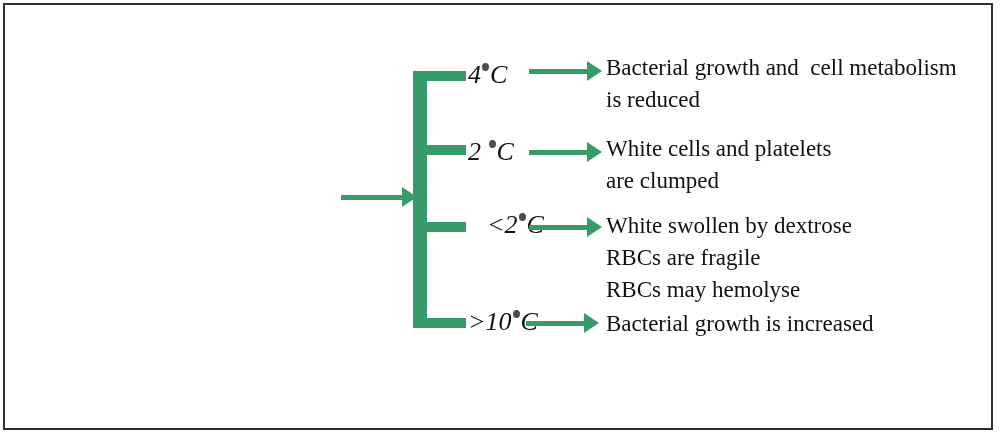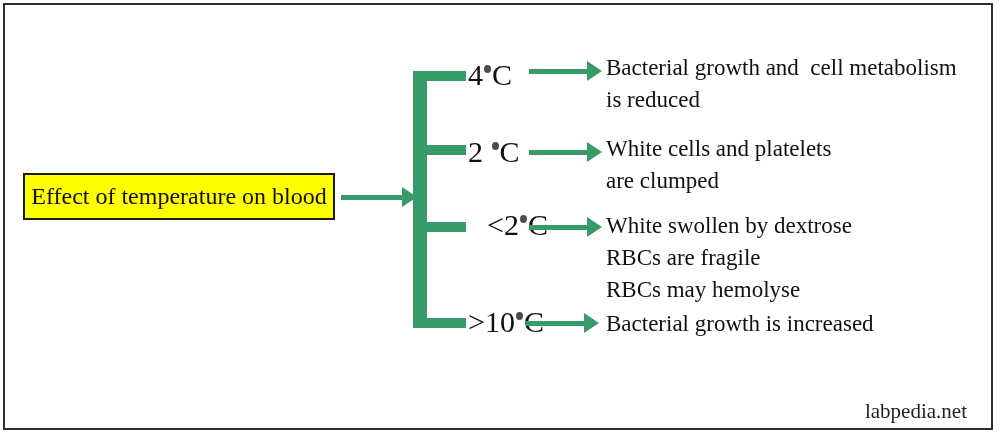--- a/index.html
+++ b/index.html
@@ -31,40 +31,37 @@
   .arrow .head  { width:0; height:0; border-top:10px solid transparent;
                   border-bottom:10px solid transparent; border-left:15px solid var(--green,#379b69); }
   .main-arrow { left:341px; top:187px; }
   .main-arrow .shaft { width:61px; }
   .row-arrow .shaft { width:58px; }
   .arrow-1 { left:529px; top:61px; }
   .arrow-2 { left:529px; top:142px; }
   .arrow-3 { left:529px; top:217px; }
   .arrow-4 { left:526px; top:313px; }
   
-  .temp-label { position:absolute; left:468px; font-size:30px; line-height:32px; white-space:pre; }
+  .temp-label { position:absolute; left:468px; font-size:26px; line-height:32px; white-space:pre;font-style:italic; }
   .temp-1 { top:59px; } .temp-2 { top:136px; } .temp-3 { top:209px;margin-left:19px; } .temp-4 { top:306px; }
   .deg-dot { display:inline-block; width:7px; height:8px; border-radius:50%;
              background:#4c4c4c; vertical-align:12px; margin:0 1px; }
   
   .desc { position:absolute; left:606px; font-size:23px; line-height:32px; }
   .desc .line { white-space:pre; }
   .desc-1 { top:52px; } .desc-2 { top:133px;font-family:Liberation Serif, serif; } .desc-3 { top:210px; } .desc-4 { top:308px; }
   
   .watermark { position:absolute; right:33px; top:399px; font-size:21px; color:#1f1f1f; }
 </style>
 </head>
 <body>
 
 <div class="canvas">
   <div class="frame"></div>
 
-  <div class="root-box">
-    <span>Effect of temperature on blood</span>
-  </div>
 
   <div class="arrow main-arrow">
     <div class="shaft"></div>
     <div class="head"></div>
   </div>
 
   <div class="vbar"></div>
   <div class="tick tick-1"></div>
   <div class="tick tick-2"></div>
   <div class="tick tick-3"></div>
@@ -102,14 +99,13 @@
   </div>
   <div class="desc desc-3">
     <div class="line">White swollen by dextrose</div>
     <div class="line">RBCs are fragile</div>
     <div class="line">RBCs may hemolyse</div>
   </div>
   <div class="desc desc-4">
     <div class="line">Bacterial growth is increased</div>
   </div>
 
-  <div class="watermark">labpedia.net</div>
 </div>
 
 </body></html>

